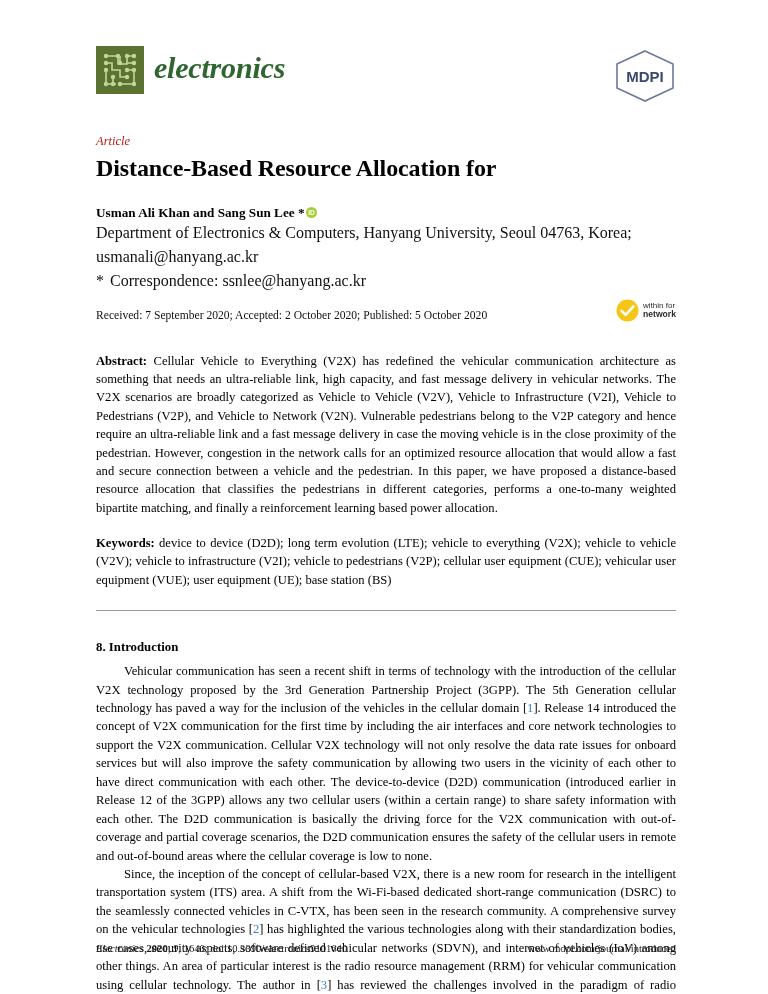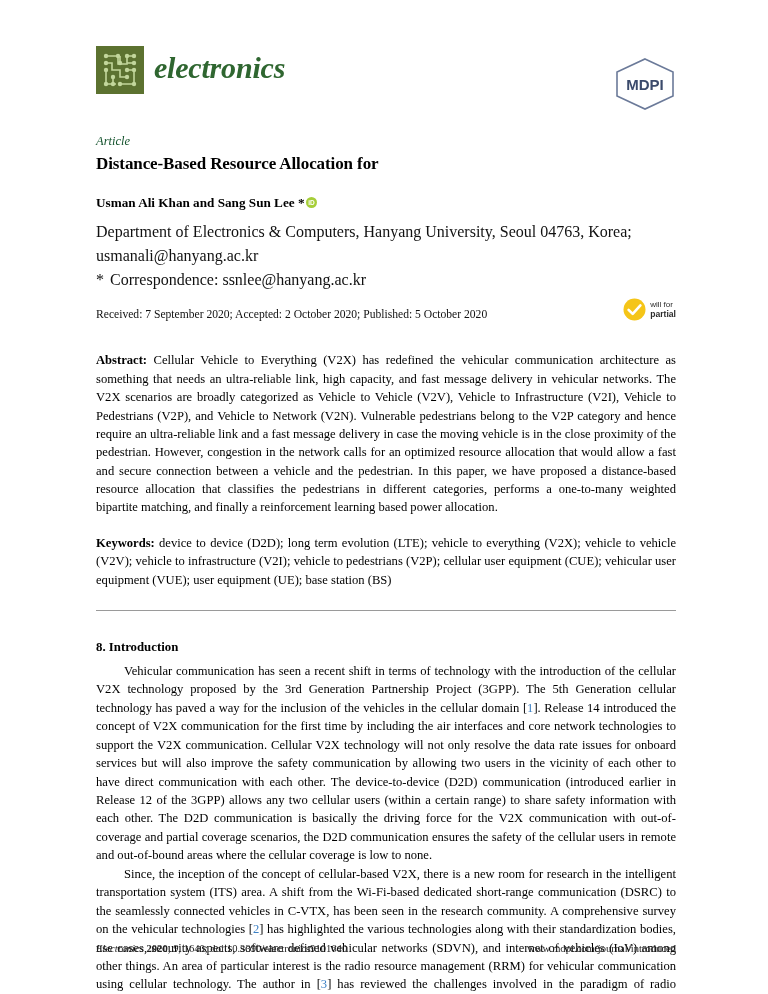--- a/index.html
+++ b/index.html
@@ -56,46 +56,45 @@
     font-weight: 700;
     font-size: 30px;
     color: #2f6630;
     letter-spacing: -0.2px;
     line-height: 1;
     padding-bottom: 4px;
   }
   .mdpi-logo {
     position: absolute;
     right: 0;
-    top: 10px;
+    top: 2px;
     width: 62px;
     height: 56px;
   }
   .mdpi-logo svg { display:block; }
 
   
   .article-type {
     font-size: 12.5px;
     font-style: italic;
-    color: #14532d;
+    color: #b91c1c;
     margin-top: 16px;
     margin-bottom: 4px;
   }
   .paper-title {
     font-family: "Liberation Serif", "DejaVu Serif", serif;
     font-weight: 700;
-    font-size: 17px;
+    font-size: 24px;
     line-height: 1.32;
     margin: 0 0 20px 0;
     letter-spacing: -0.1px;
   }
   .authors {
     font-size: 13.2px;
     font-weight: 700;
-    margin-bottom: 9px;
     display: flex;
     align-items: baseline;
     flex-wrap: wrap;
   }
   .orcid-icon {
     display: inline-block;
     width: 11px;
     height: 11px;
     margin-left: 1px;
     position: relative;
@@ -273,22 +272,22 @@
     <div class="dates-row">
       <div class="dates">Received: 7 September 2020; Accepted: 2 October 2020; Published: 5 October 2020</div>
       <div class="crossmark">
         <span class="crossmark-check">
           <svg width="23" height="23" viewBox="0 0 23 23">
             <circle cx="11.5" cy="11.5" r="11" fill="#f5c518"></circle>
             <path d="M5.6 11.8 L9.7 15.9 L17.4 7.4" stroke="#ffffff" stroke-width="2.6" fill="none" stroke-linecap="round" stroke-linejoin="round"></path>
           </svg>
         </span>
         <span class="crossmark-text">
-          <span>will for</span><br>
-          <span class="bold">partial</span>
+          <span>within for</span><br>
+          <span class="bold">network</span>
         </span>
       </div>
     </div>
 
     <div class="abstract">
       <b>Abstract:</b><span> Cellular Vehicle to Everything (V2X) has redefined the vehicular communication architecture as something that needs an ultra-reliable link, high capacity, and fast message delivery in vehicular networks.  The V2X scenarios are broadly categorized as Vehicle to Vehicle (V2V), Vehicle to Infrastructure (V2I), Vehicle to Pedestrians (V2P), and Vehicle to Network (V2N). Vulnerable pedestrians belong to the V2P category and hence require an ultra-reliable link and a fast message delivery in case the moving vehicle is in the close proximity of the pedestrian.  However, congestion in the network calls for an optimized resource allocation that would allow a fast and secure connection between a vehicle and the pedestrian.  In this paper, we have proposed a distance-based resource allocation that classifies the pedestrians in different categories, performs a one-to-many weighted bipartite matching, and finally a reinforcement learning based power allocation.</span>
     </div>
 
     <div class="keywords">
       <b>Keywords:</b><span> device to device (D2D); long term evolution (LTE); vehicle to everything (V2X); vehicle to vehicle (V2V); vehicle to infrastructure (V2I); vehicle to pedestrians (V2P); cellular user equipment (CUE); vehicular user equipment (VUE); user equipment (UE); base station (BS)</span>

